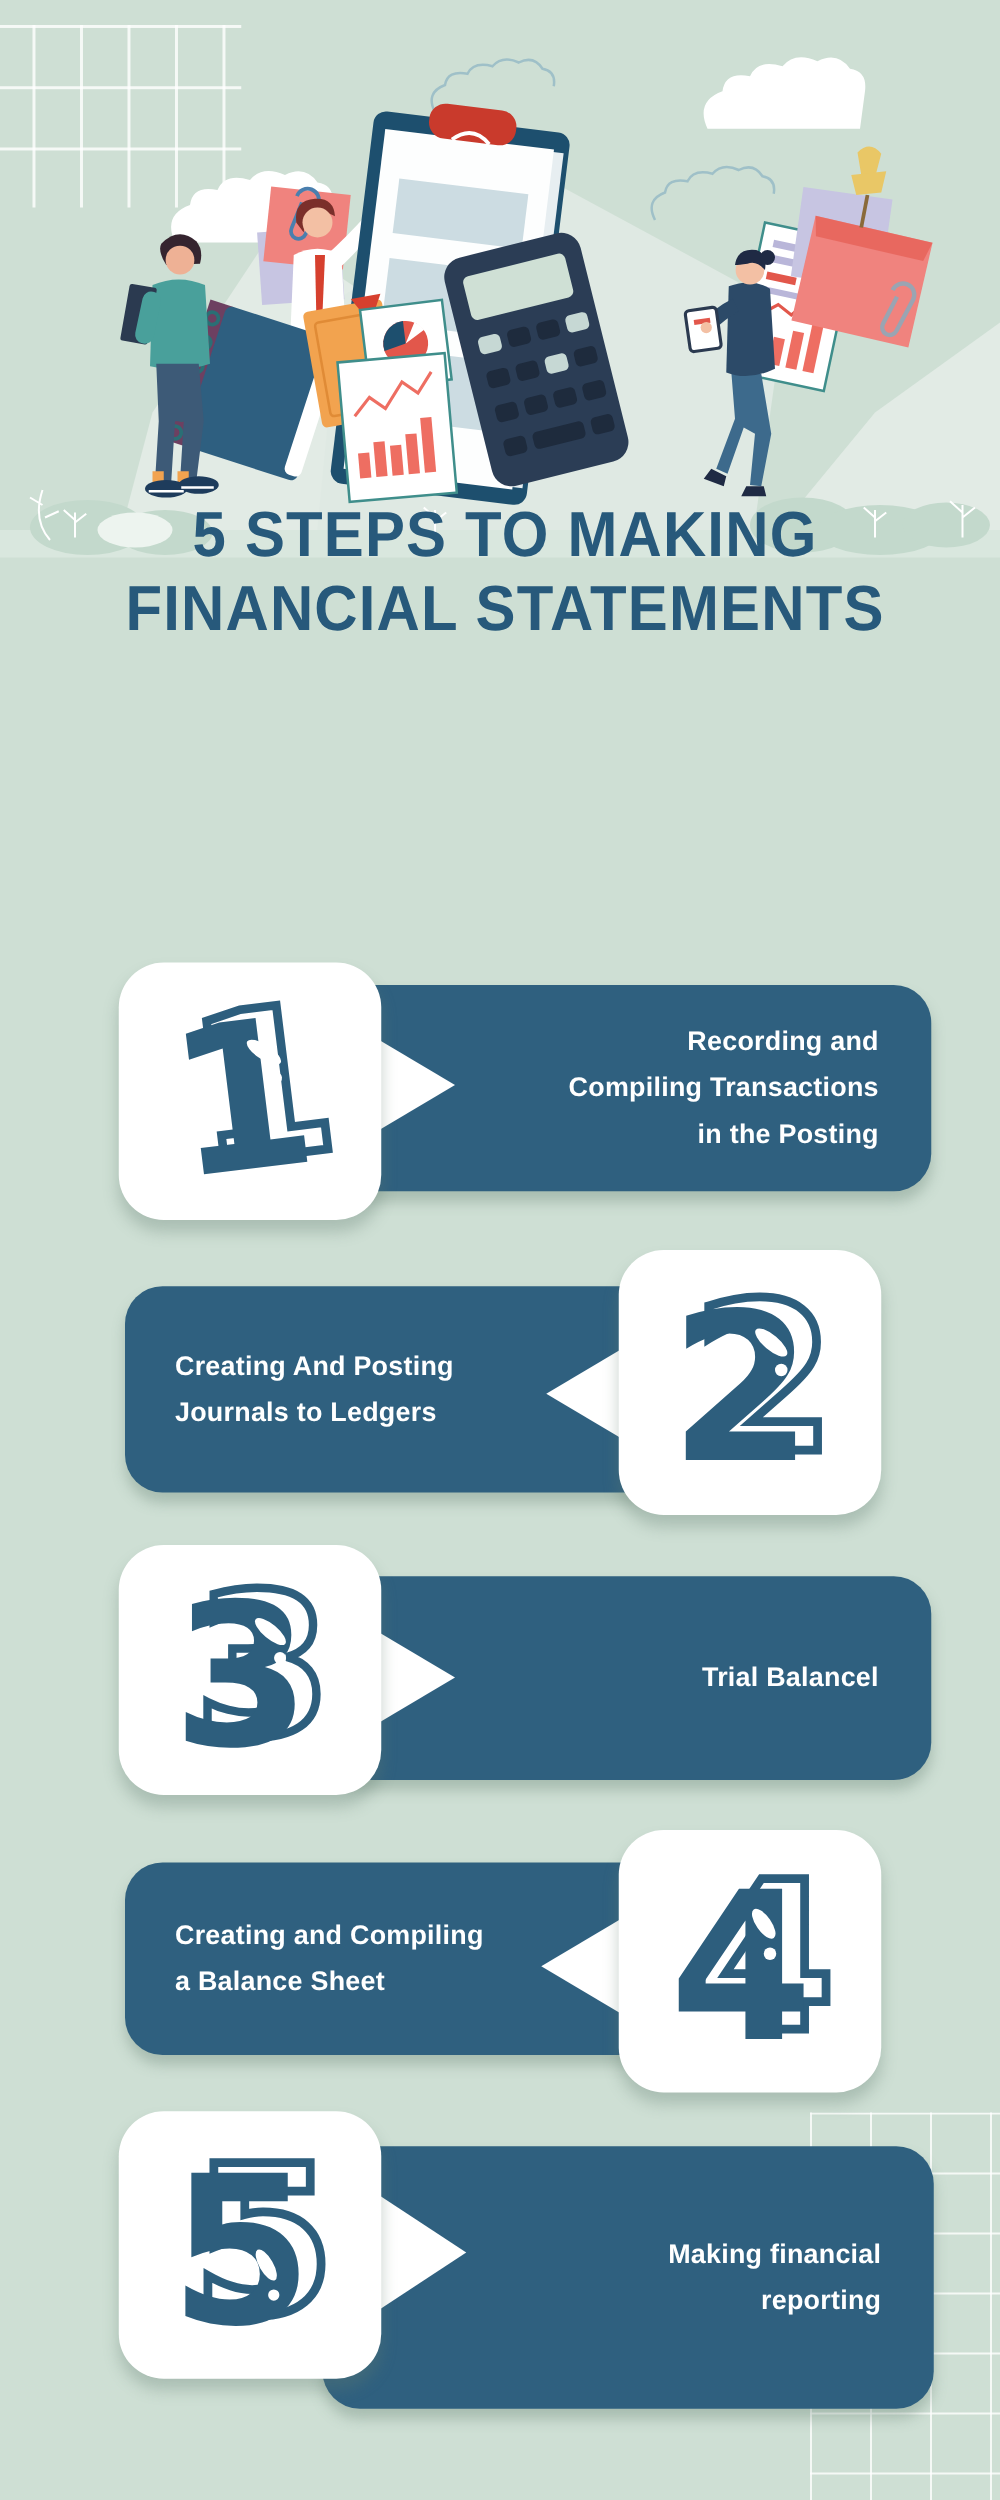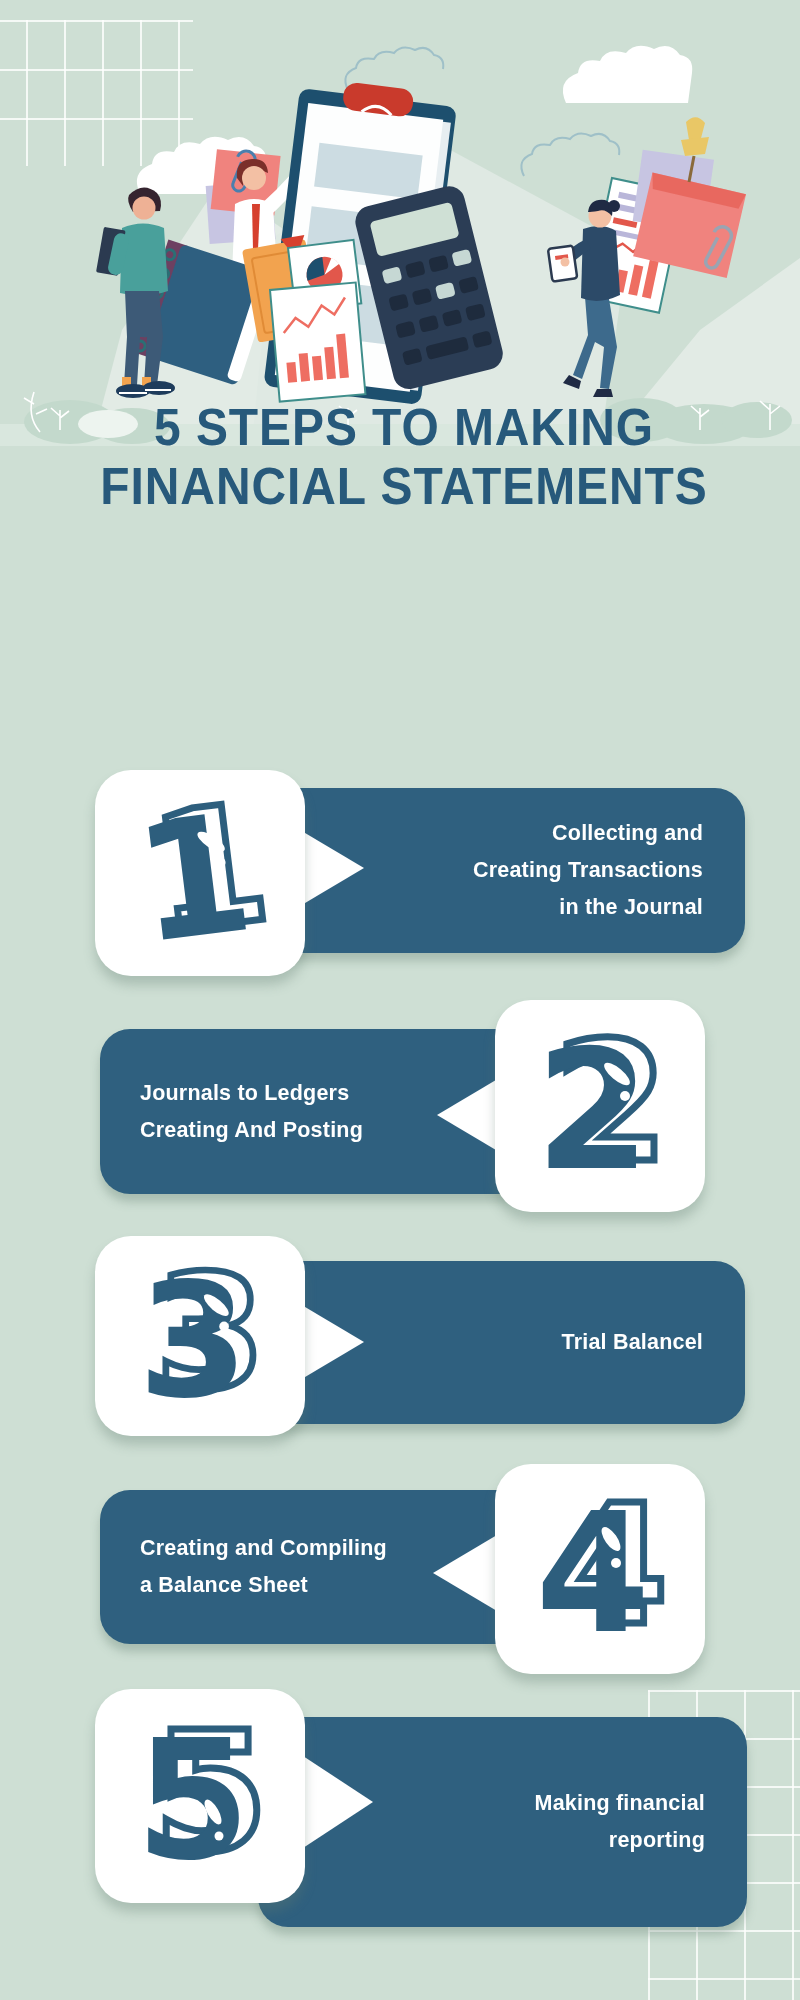--- a/index.html
+++ b/index.html
@@ -261,37 +261,37 @@
     <path d="M24,208 h28 M50,205 h26" stroke="#ffffff" stroke-width="2"></path>
   </g>
 </svg>
 
 <div class="title">
   <div class="tline">5 STEPS TO MAKING</div>
   <div class="tline">FINANCIAL STATEMENTS</div>
 </div>
 
 <div class="bubble r1 txt-right">
-  <div>Collecting and</div>
-  <div>Creating Transactions</div>
-  <div>in the Journal</div>
+  <div>Recording and</div>
+  <div>Compiling Transactions</div>
+  <div>in the Posting</div>
 </div>
 <div class="arrow r1 pt-right"></div>
 <div class="card r1">
   <svg width="210" height="206" viewBox="0 0 210 208" style="transform:rotate(-7deg)">
     <text class="num-outline" x="116" y="158" text-anchor="middle">1</text>
     <text class="num-fill" x="98" y="166" text-anchor="middle">1</text>
     <ellipse cx="120" cy="74" rx="16" ry="6" fill="#fff" transform="rotate(40 120 74)"></ellipse>
     <circle cx="127" cy="96" r="5" fill="#fff"></circle>
   </svg>
 </div>
 
 <div class="bubble r2 txt-left">
+  <div>Creating And Posting</div>
   <div>Journals to Ledgers</div>
-  <div>Creating And Posting</div>
   <div></div>
 </div>
 <div class="arrow r2 pt-left"></div>
 <div class="card r2">
   <svg width="210" height="212" viewBox="0 0 210 208">
     <text class="num-outline" x="116" y="158" text-anchor="middle">2</text>
     <text class="num-fill" x="98" y="166" text-anchor="middle">2</text>
     <ellipse cx="122" cy="72" rx="16" ry="6" fill="#fff" transform="rotate(40 122 72)"></ellipse>
     <circle cx="130" cy="94" r="5" fill="#fff"></circle>
   </svg>

